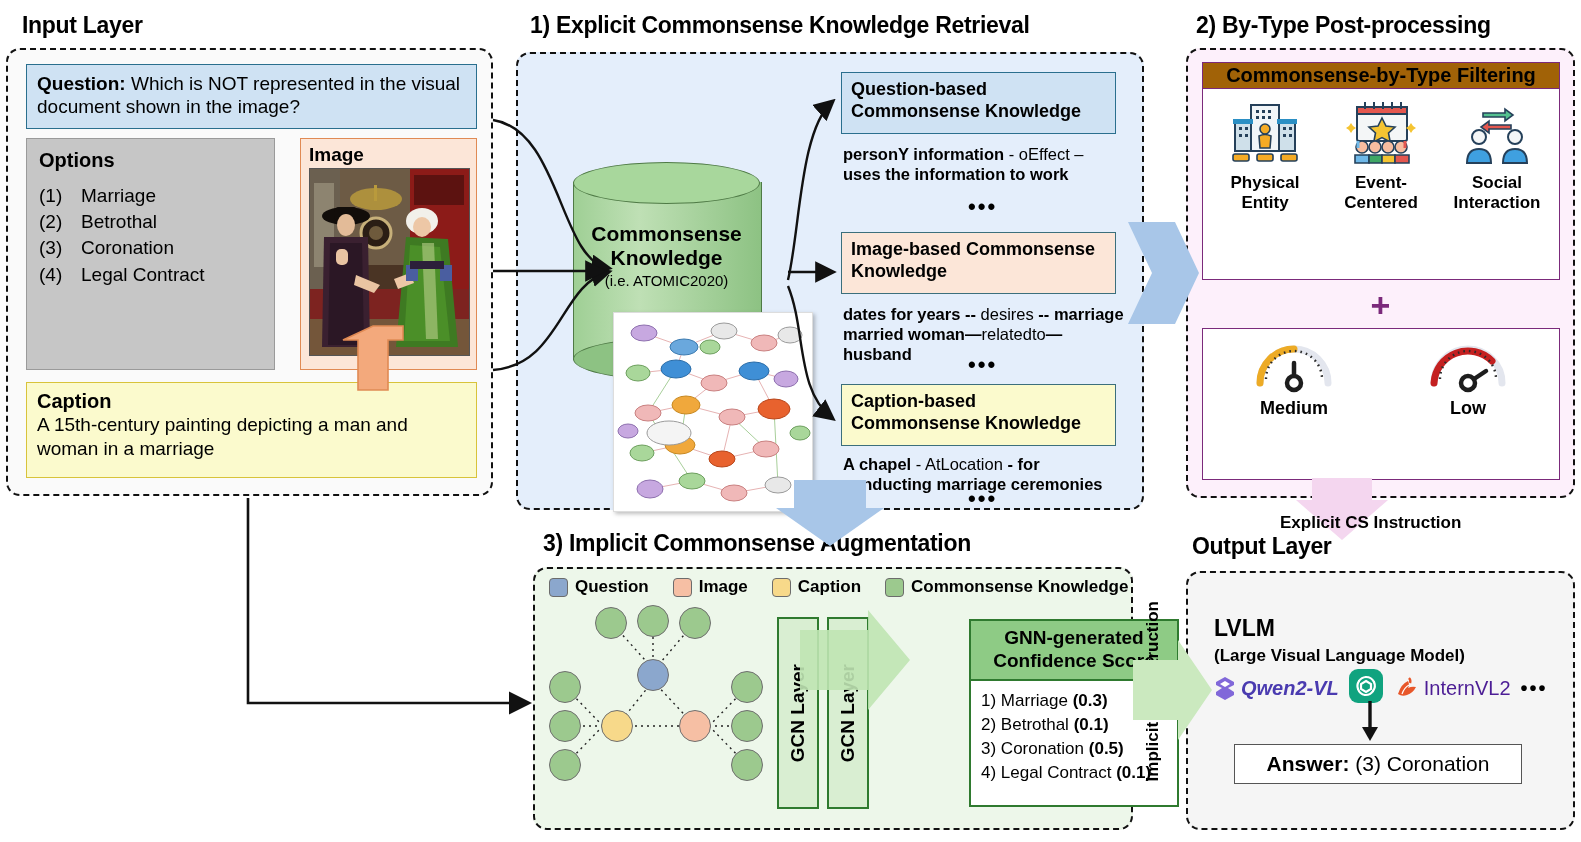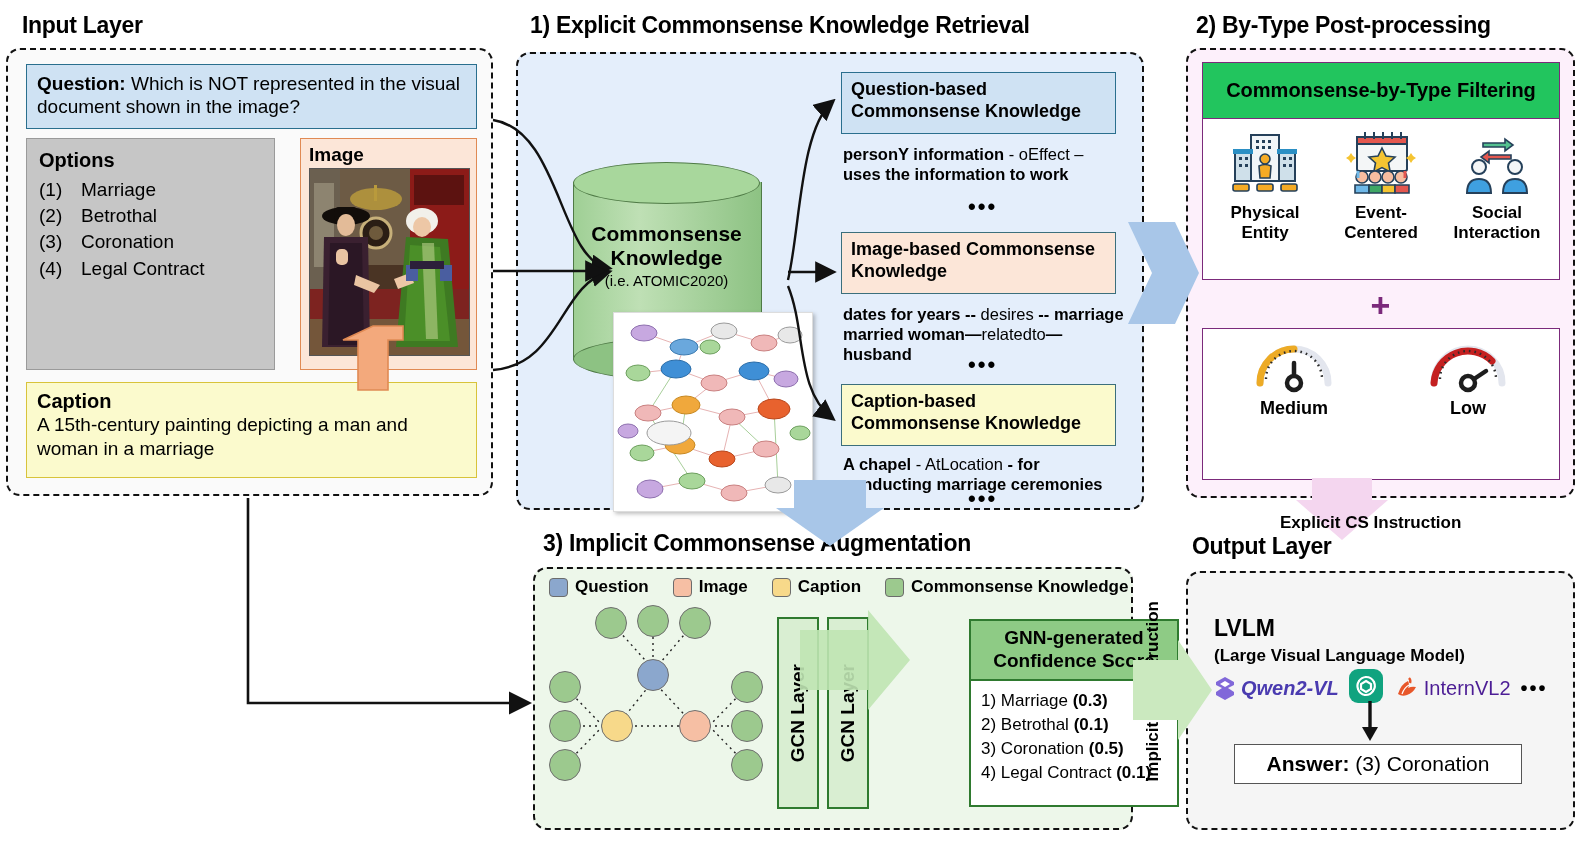--- a/index.html
+++ b/index.html
@@ -8,21 +8,21 @@
   .sec-title{position:absolute;font-weight:bold;font-size:23px;letter-spacing:-0.3px;white-space:nowrap;}
   .dashbox{position:absolute;border:2.5px dashed #111;border-radius:14px;box-sizing:border-box;}
 
   
   #input-panel{left:6px;top:48px;width:487px;height:448px;background:#fafafa;}
   #question-box{position:absolute;left:18px;top:14px;width:451px;height:65px;
       background:#cfe2f3;border:1.6px solid #2a6f8e;box-sizing:border-box;
       padding:7px 10px;font-size:19px;line-height:1.22;font-weight:500;}
   #options-box{position:absolute;left:18px;top:88px;width:249px;height:232px;
       background:#c6c6c6;border:1px solid #9a9a9a;box-sizing:border-box;padding:10px 12px;}
-  .opt-title{font-weight:bold;font-size:20px;margin-bottom:5px;}
+  .opt-title{font-weight:bold;font-size:20px;margin-bottom:11px;}
   .opt-row{display:flex;font-size:19px;line-height:1.38;}
   .opt-num{width:42px;flex:none;}
   #image-box{position:absolute;left:292px;top:88px;width:177px;height:232px;
       background:#fce6d8;border:1.6px solid #e08a54;box-sizing:border-box;padding:5px 8px;}
   .image-label{font-weight:bold;font-size:19px;margin-bottom:2px;}
   #painting{width:159px;height:186px;border:1px solid #555;position:relative;overflow:hidden;
       background:#3a2418;}
   #caption-box{position:absolute;left:18px;top:332px;width:451px;height:96px;
       background:#fbfacd;border:1.6px solid #d8c33a;box-sizing:border-box;padding:7px 10px;}
   .cap-title{font-weight:bold;font-size:20px;}
@@ -45,22 +45,22 @@
       border:1px solid #ddd;box-shadow:2px 2px 4px rgba(0,0,0,.25);overflow:hidden;}
 
   .cs-head{position:absolute;box-sizing:border-box;padding:6px 9px;
       font-weight:bold;font-size:18px;line-height:1.2;border:1.4px solid #2a6f8e;}
   .cs-body{position:absolute;font-size:16.5px;line-height:1.22;font-weight:bold;}
   .dots{position:absolute;font-size:22px;font-weight:bold;letter-spacing:2px;}
 
   
   #sec2-panel{left:1186px;top:48px;width:389px;height:450px;background:#fdf0fb;}
   .pink-card{position:absolute;background:#fff;border:1.6px solid #7b2a7b;box-sizing:border-box;}
-  .pink-head{background:#22c55e;border-bottom:1.6px solid #7b2a7b;text-align:center;
-      font-weight:bold;font-size:20px;padding:16px 0;}
+  .pink-head{background:#a16207;border-bottom:1.6px solid #7b2a7b;text-align:center;
+      font-weight:bold;font-size:20px;padding:1px 0;}
   .type-row{display:flex;justify-content:space-around;align-items:flex-start;padding:10px 4px 4px;}
   .type-cell{width:110px;text-align:center;}
   .type-label{font-weight:bold;font-size:17px;line-height:1.15;margin-top:4px;}
   .plus{position:absolute;left:0;width:100%;text-align:center;color:#7b2a7b;
         font-size:34px;font-weight:bold;line-height:1;}
   .gauge-row{display:flex;justify-content:space-around;align-items:flex-start;padding:8px 4px 2px;}
   .gauge-cell{width:105px;text-align:center;}
   .gauge-label{font-weight:bold;font-size:18px;margin-top:1px;}
 
   

